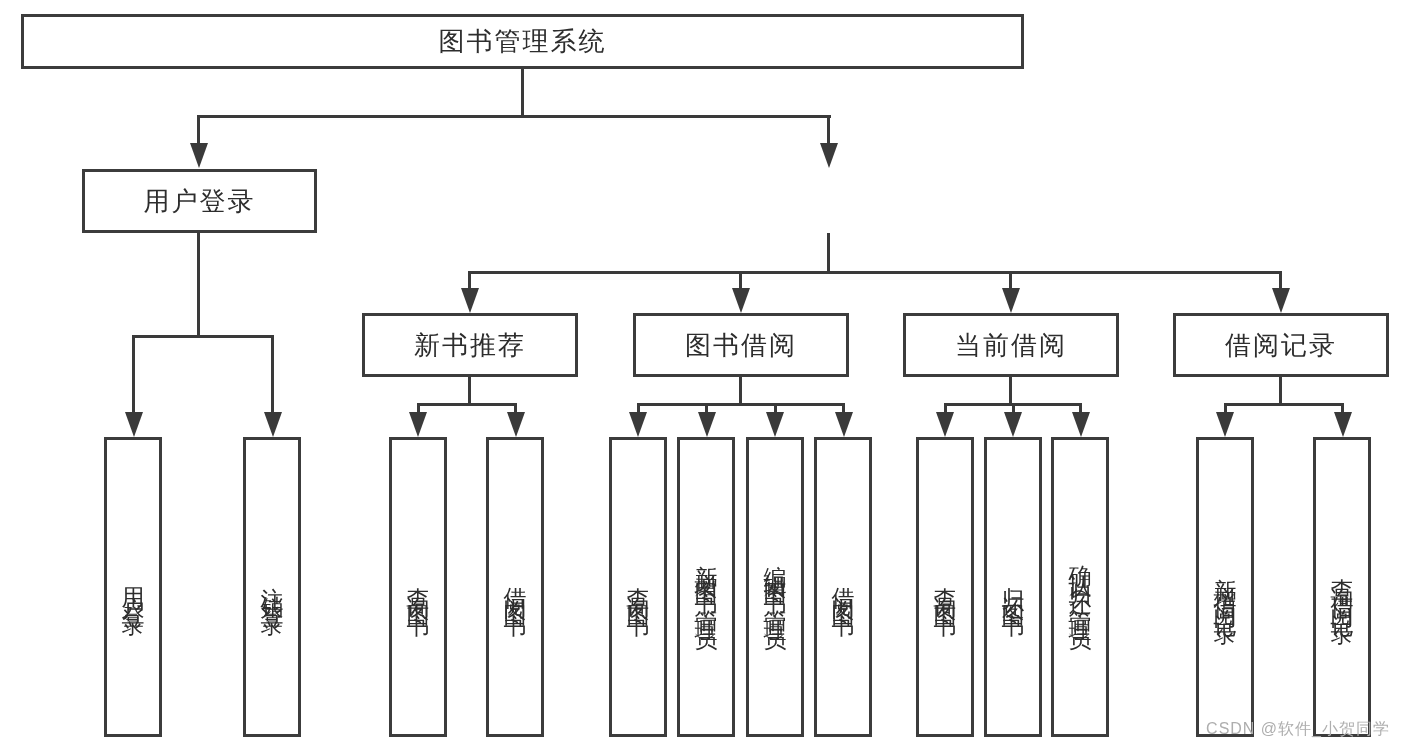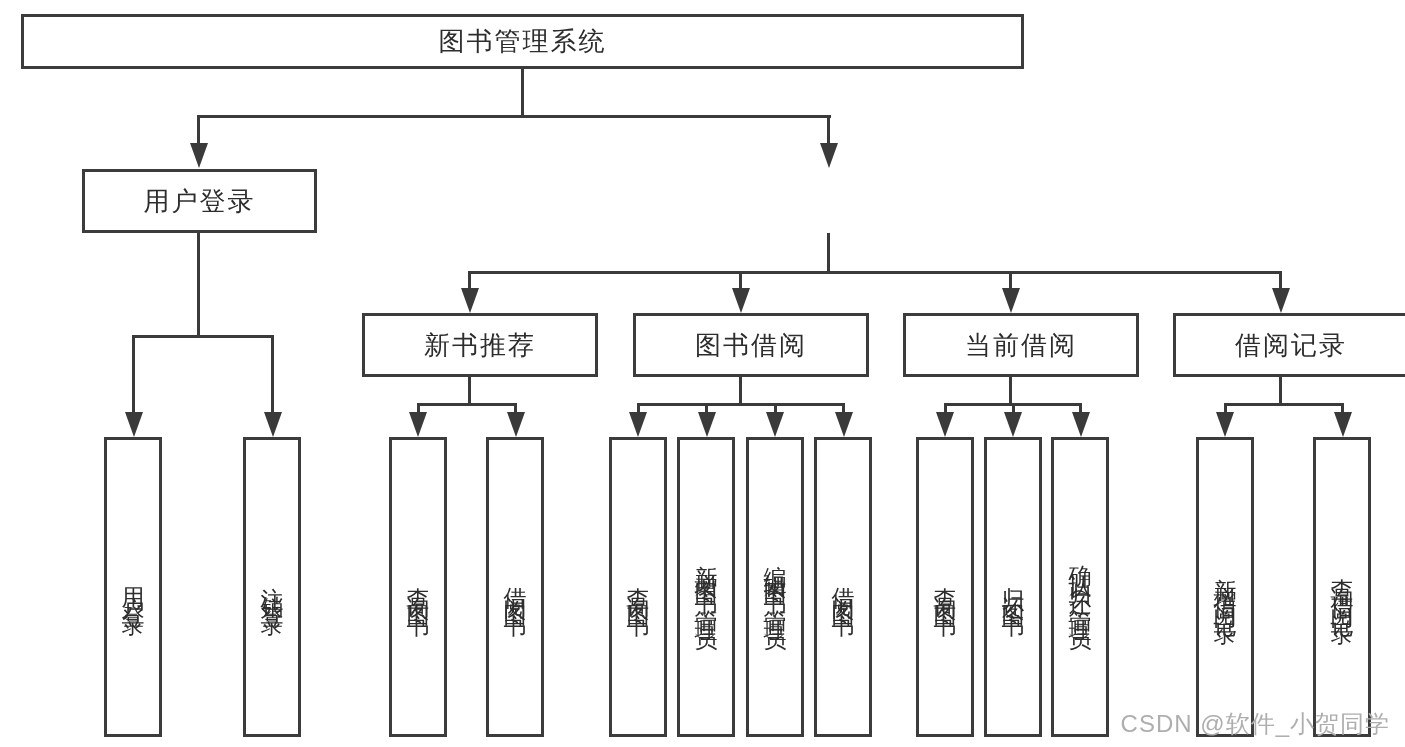--- a/index.html
+++ b/index.html
@@ -9,32 +9,32 @@
   }
   .box{
     position:absolute;background:#ffffff;border:3px solid #3c3c3c;
     box-sizing:border-box;display:flex;align-items:center;justify-content:center;
     color:#2d2d2d;
   }
   .hbox{font-size:26px;letter-spacing:2px;white-space:nowrap;}
   .vbox{font-size:23px;}
   .vbox .vtext{writing-mode:vertical-rl;letter-spacing:9px;line-height:1;}
   .leaf{top:437px;width:58px;height:300px;}
-  .l3{top:313px;width:236px;height:64px;}
+  .l3{top:313px;width:216px;height:64px;}
   .l2{top:169px;width:235px;height:64px;}
   .vl{position:absolute;width:3px;background:#3a3a3a;}
   .hl{position:absolute;height:3px;background:#3a3a3a;}
   .ah{
     position:absolute;width:0;height:0;
     border-left:9px solid transparent;border-right:9px solid transparent;
     border-top:25px solid #3a3a3a;
   }
   .wm{
     position:absolute;right:15px;bottom:7px;color:#aeaeae;
-    font-size:24px;letter-spacing:1px;z-index:5;white-space:nowrap;
+    font-size:16px;letter-spacing:1px;z-index:5;white-space:nowrap;
   }
 </style>
 </head>
 <body>
 
 <div class="stage">
 
   <div class="box hbox" style="left:21px;top:14px;width:1003px;height:55px">
     <span>图书管理系统</span>
   </div>

